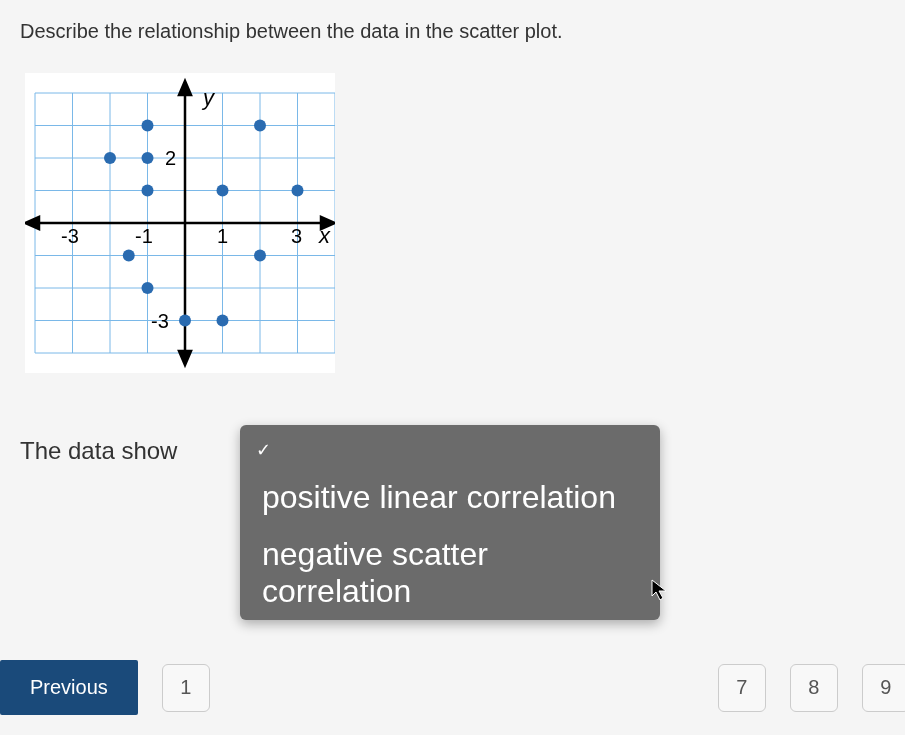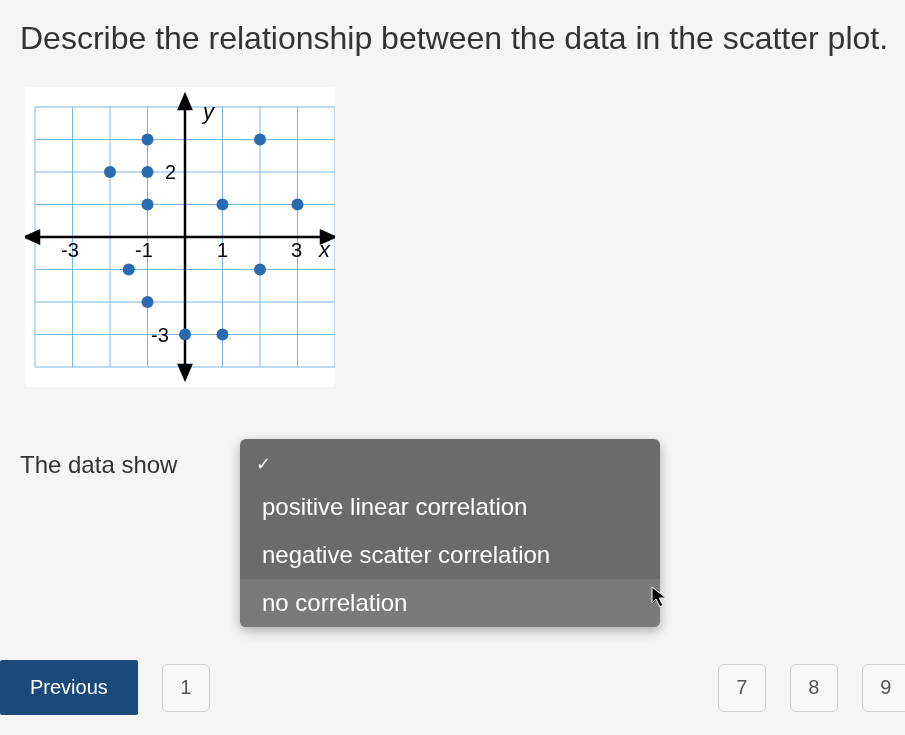--- a/index.html
+++ b/index.html
@@ -6,21 +6,21 @@
     body {
       font-family: Arial, Helvetica, sans-serif;
       background: #f5f5f5;
       width: 905px;
       height: 735px;
       overflow: hidden;
       padding: 20px 0 0 20px;
       position: relative;
     }
     .question-text {
-      font-size: 32px;
+      font-size: 20px;
       color: #333;
       margin-bottom: 30px;
       font-weight: 400;
     }
     .chart-container {
       margin-left: 5px;
       margin-bottom: 60px;
     }
     .chart-svg {
       background: #fff;
@@ -47,21 +47,21 @@
       box-shadow: 0 4px 12px rgba(0,0,0,0.3);
       z-index: 10;
     }
     .dropdown-check {
       color: #fff;
       font-size: 18px;
       padding: 4px 16px 8px 16px;
     }
     .dropdown-option {
       color: #fff;
-      font-size: 24px;
+      font-size: 32px;
       padding: 10px 22px;
       cursor: pointer;
     }
     .dropdown-option.highlighted {
       background: #7a7a7a;
       border-radius: 0 0 6px 6px;
     }
     .bottom-nav {
       display: flex;
       align-items: center;
@@ -170,21 +170,20 @@
       </g>
   </svg>
 </div>
 
 <div class="answer-row">
   <span class="answer-label">The data show</span>
   <div class="dropdown">
     <div class="dropdown-check">✓</div>
     <div class="dropdown-option">positive linear correlation</div>
     <div class="dropdown-option">negative scatter correlation</div>
-    <div class="dropdown-option highlighted">no correlation</div>
     <svg class="cursor-icon" width="20" height="24">
       <path d="M2 2 L2 18 L6 14 L10 22 L13 20 L9 13 L16 13 Z" fill="#000" stroke="#fff" stroke-width="1"></path>
     </svg>
   </div>
 </div>
 
 <div class="bottom-nav">
   <button class="prev-button">Previous</button>
   <button class="page-button">1</button>
   <div class="page-spacer"></div>

